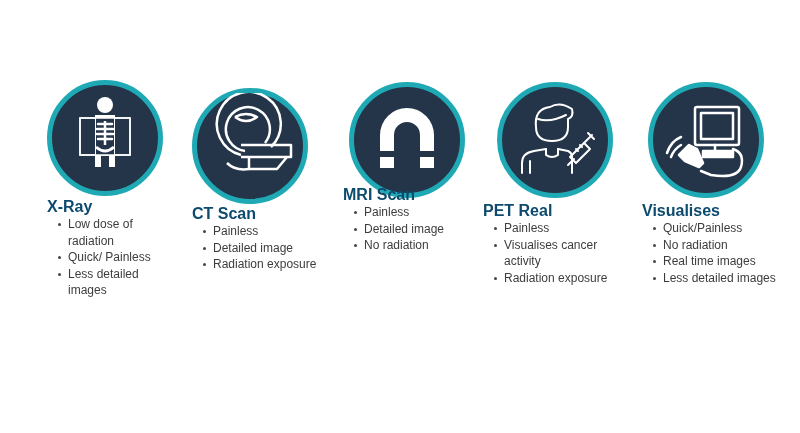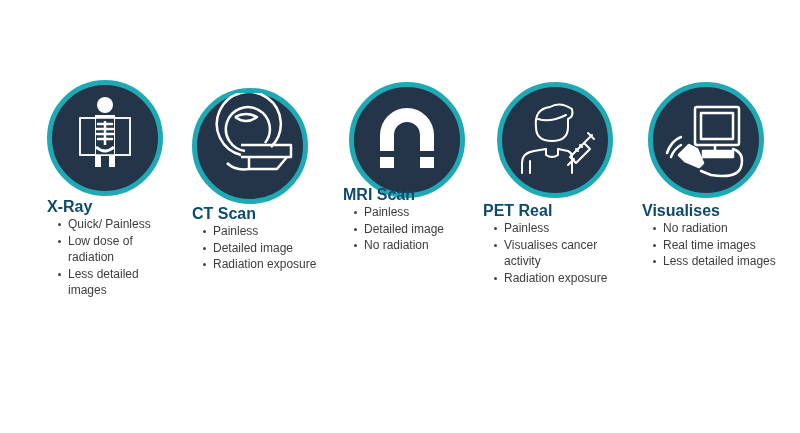--- a/index.html
+++ b/index.html
@@ -48,22 +48,22 @@
       <rect x="44" y="33" width="18" height="37" fill="#253549" stroke="none"></rect>
       <line x1="53" y1="36" x2="53" y2="60" stroke-width="2.5"></line>
       <path d="M46 39 h14 M45 44 h16 M45 49 h16 M46 54 h14" stroke-width="2.5" stroke-linecap="round"></path>
       <path d="M44 62 q9 8 18 0" stroke-width="3"></path>
       <rect x="28" y="33" width="50" height="37" stroke-width="1.5"></rect>
     </svg>
   </div>
   <div class="info" style="left:47px; top:199px; width:130px;">
     <div class="title">X-Ray</div>
     <ul style="width:100px;">
+      <li>Low dose of radiation</li>
       <li>Quick/ Painless</li>
-      <li>Low dose of radiation</li>
       <li>Less detailed images</li>
     </ul>
   </div>
 </div>
 
 <div class="card">
   <div class="circle" style="left:192px; top:88px;">
     <svg viewBox="0 0 106 106" fill="none" stroke="#fff" stroke-width="2.5" stroke-linejoin="round">
       <path d="M44 62 A32 32 0 1 1 74 54"></path>
       <path d="M48 58 A22 22 0 1 1 68 50"></path>
@@ -133,18 +133,19 @@
       <rect x="50" y="64" width="30" height="6" fill="#fff"></rect>
       <path d="M80 62 q12 4 8 18 q-4 12 -30 8 l-10 -4"></path>
       <path d="M26 68 l10 -10 l8 4 l6 14 l-4 4 l-14 -6 z" fill="#fff"></path>
       <path d="M14 66 q4 -12 14 -16"></path>
       <path d="M18 70 q3 -8 10 -12"></path>
     </svg>
   </div>
   <div class="info" style="left:642px; top:203px; width:158px;">
     <div class="title">Visualises</div>
     <ul>
+      <li>Quick/Painless</li>
       <li>No radiation</li>
       <li>Real time images</li>
       <li>Less detailed images</li>
     </ul>
   </div>
 </div>
 
 </body></html>

